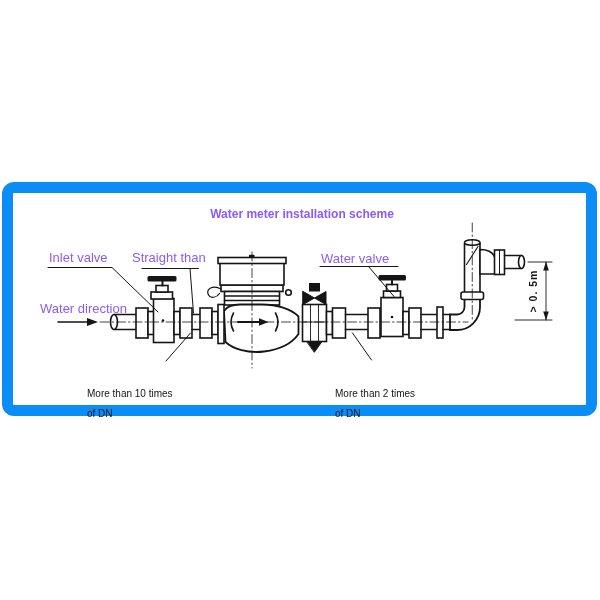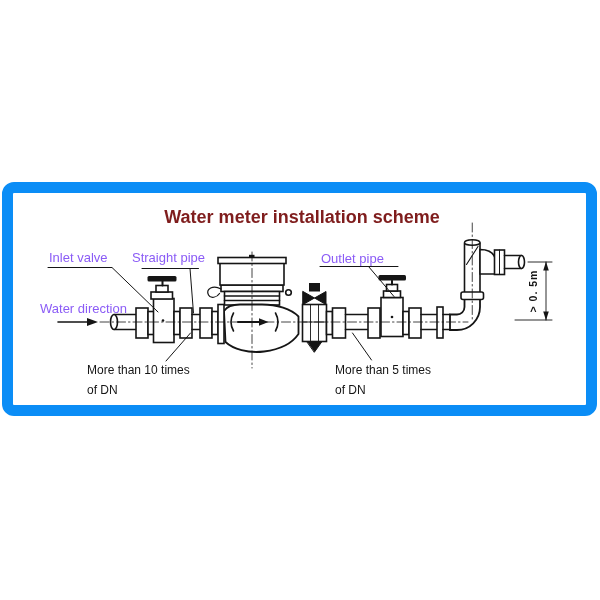--- a/index.html
+++ b/index.html
@@ -26,30 +26,31 @@
     position:absolute;
     color:#8b5cf6;
     font-size:13px;
     line-height:15px;
     white-space:nowrap;
   }
   .title{
     position:absolute;
     left:152px;top:207px;width:300px;
     text-align:center;
-    font-size:18px;
+    font-size:12px;
     font-weight:700;
-    color:#7f1d1d;
+    color:#8b5cf6;
   }
   .note{
     position:absolute;
     color:#151515;
-    font-size:12px;
+    font-size:10px;
     line-height:20px;
     white-space:nowrap;
+    margin-top:24px;
   }
   .riser-dim{
     position:absolute;
     left:498px;top:284px;
     width:70px;height:14px;
     display:flex;align-items:center;justify-content:center;
     transform:rotate(-90deg);
     font-size:10.5px;
     letter-spacing:1px;
     color:#151515;
@@ -190,31 +191,31 @@
         <polygon points="546,261.5 543.2,270.5 548.8,270.5" fill="#151515" stroke="none"></polygon>
         <polygon points="546,320.5 543.2,311.5 548.8,311.5" fill="#151515" stroke="none"></polygon>
       </g>
     </g>
   </svg>
 
   <div class="title">Water meter installation scheme</div>
 
   <div class="lbl" style="left:49px;top:250px">Inlet valve</div>
 
-  <div class="lbl" style="left:132px;top:250px">Straight pipe</div>
-
-  <div class="lbl" style="left:321px;top:251px">Outlet pipe</div>
+  <div class="lbl" style="left:132px;top:250px">Straight than</div>
+
+  <div class="lbl" style="left:321px;top:251px">Water valve</div>
 
   <div class="lbl" style="left:40px;top:301px">Water direction</div>
 
   <div class="note" style="left:87px;top:360px">
     <span style="display:block">More than 10 times</span>
     <span style="display:block">of DN</span>
   </div>
 
   <div class="note" style="left:335px;top:360px">
-    <span style="display:block">More than 5 times</span>
+    <span style="display:block">More than 2 times</span>
     <span style="display:block">of DN</span>
   </div>
 
   <div class="riser-dim">&gt; 0. 5m</div>
 
 </div>
 
 </body></html>

